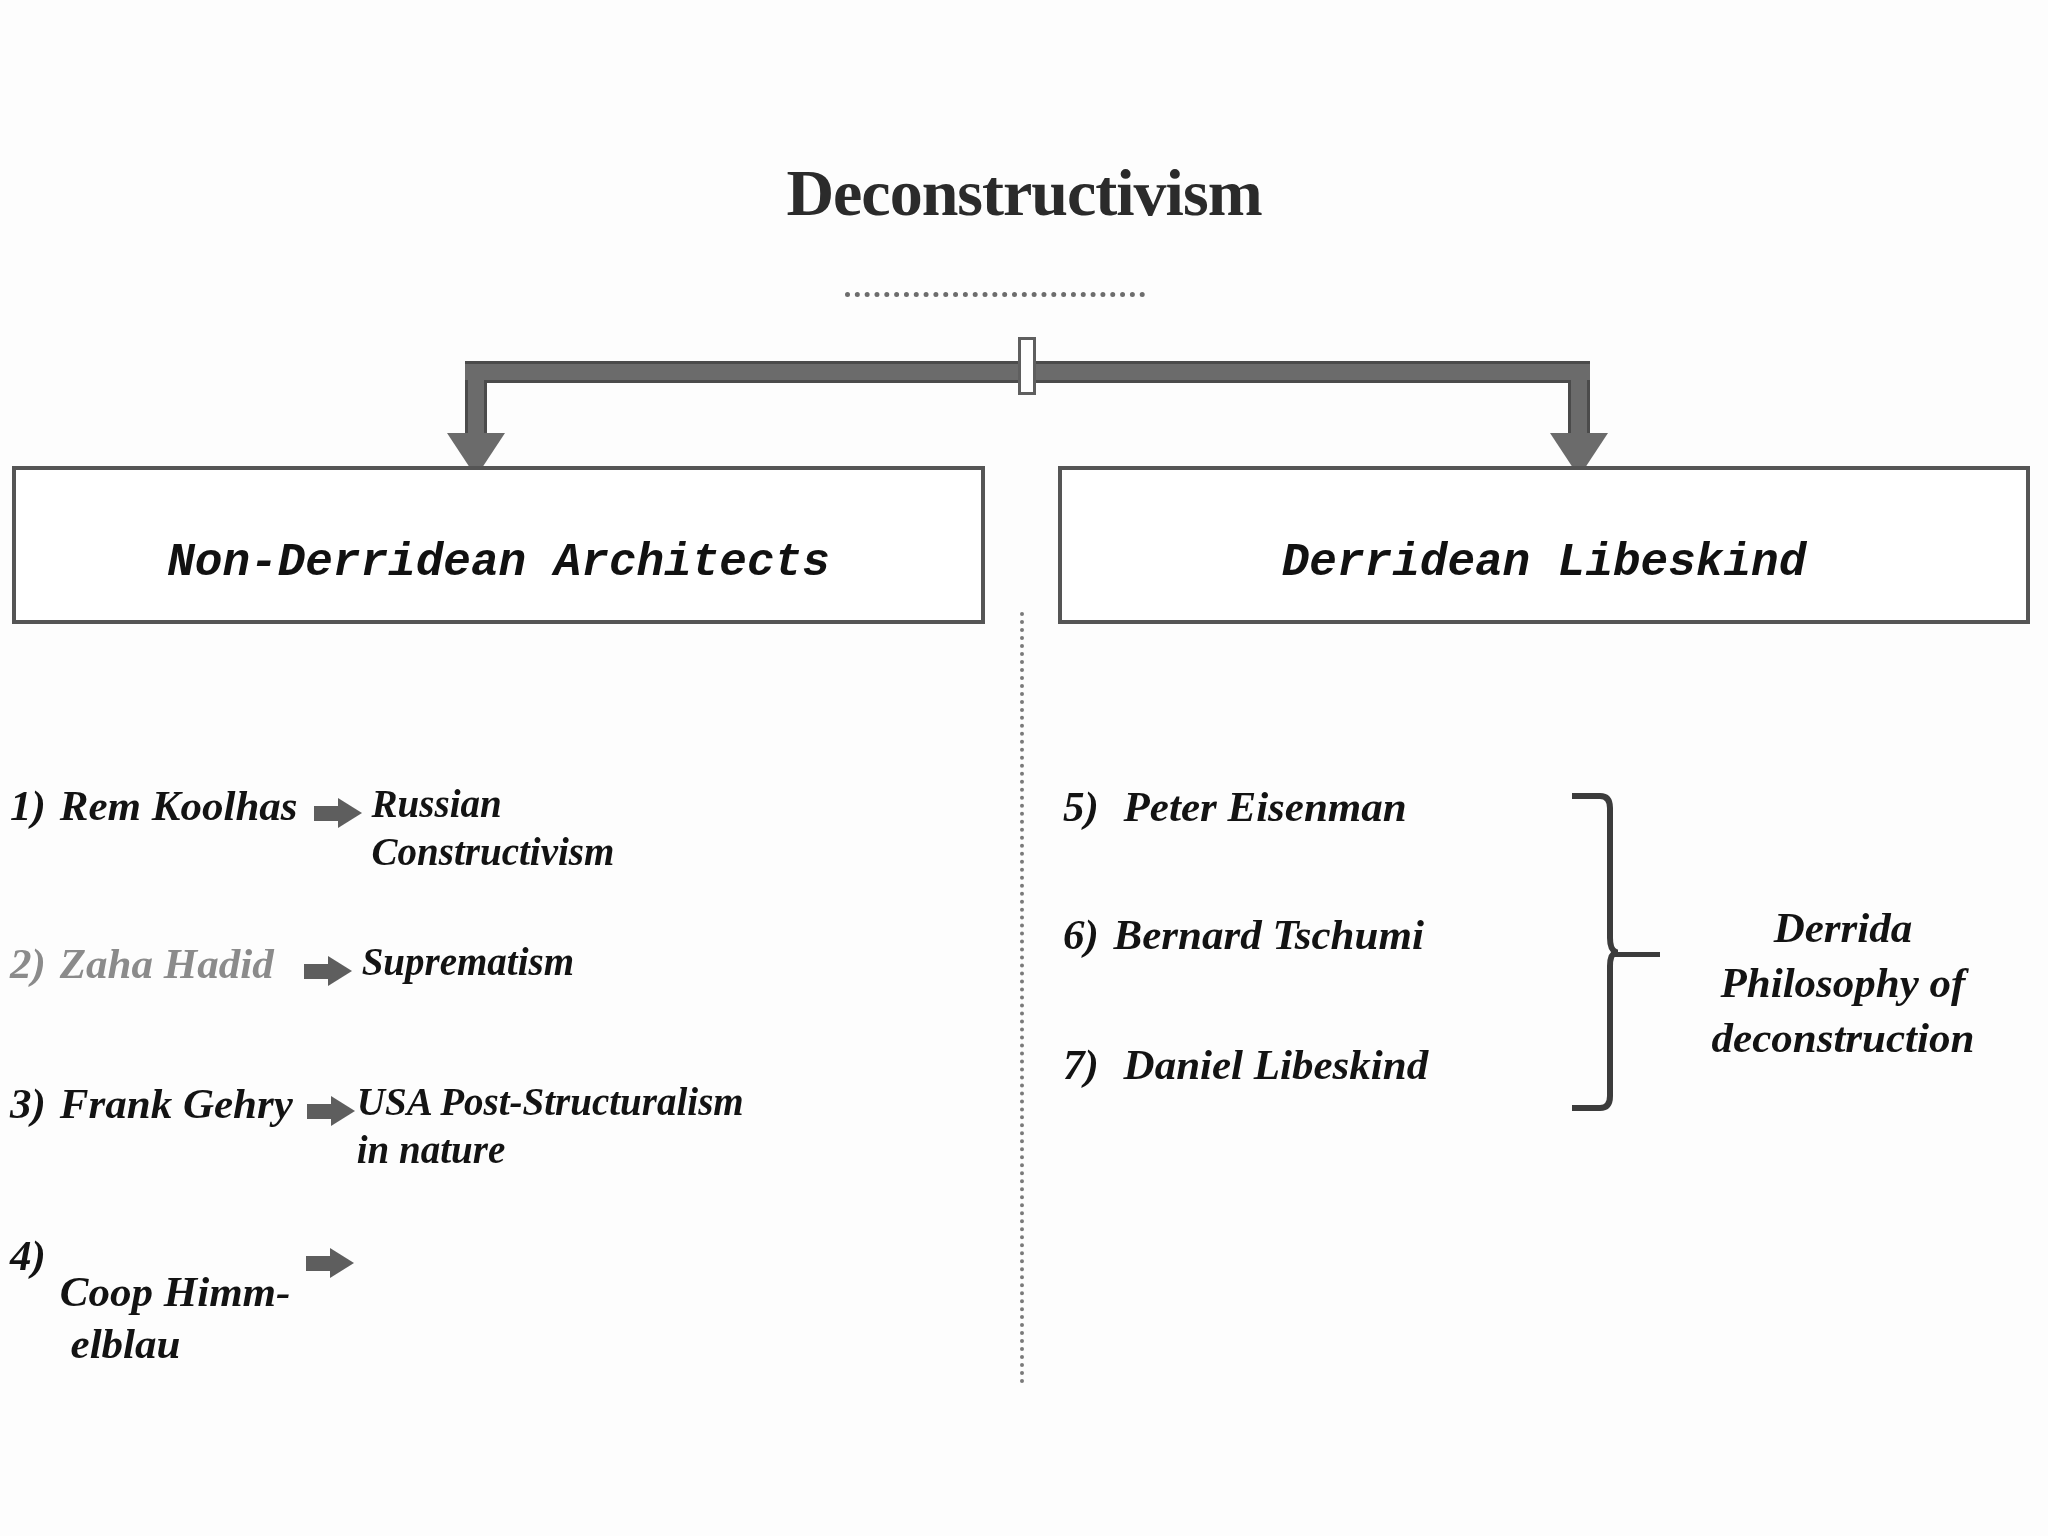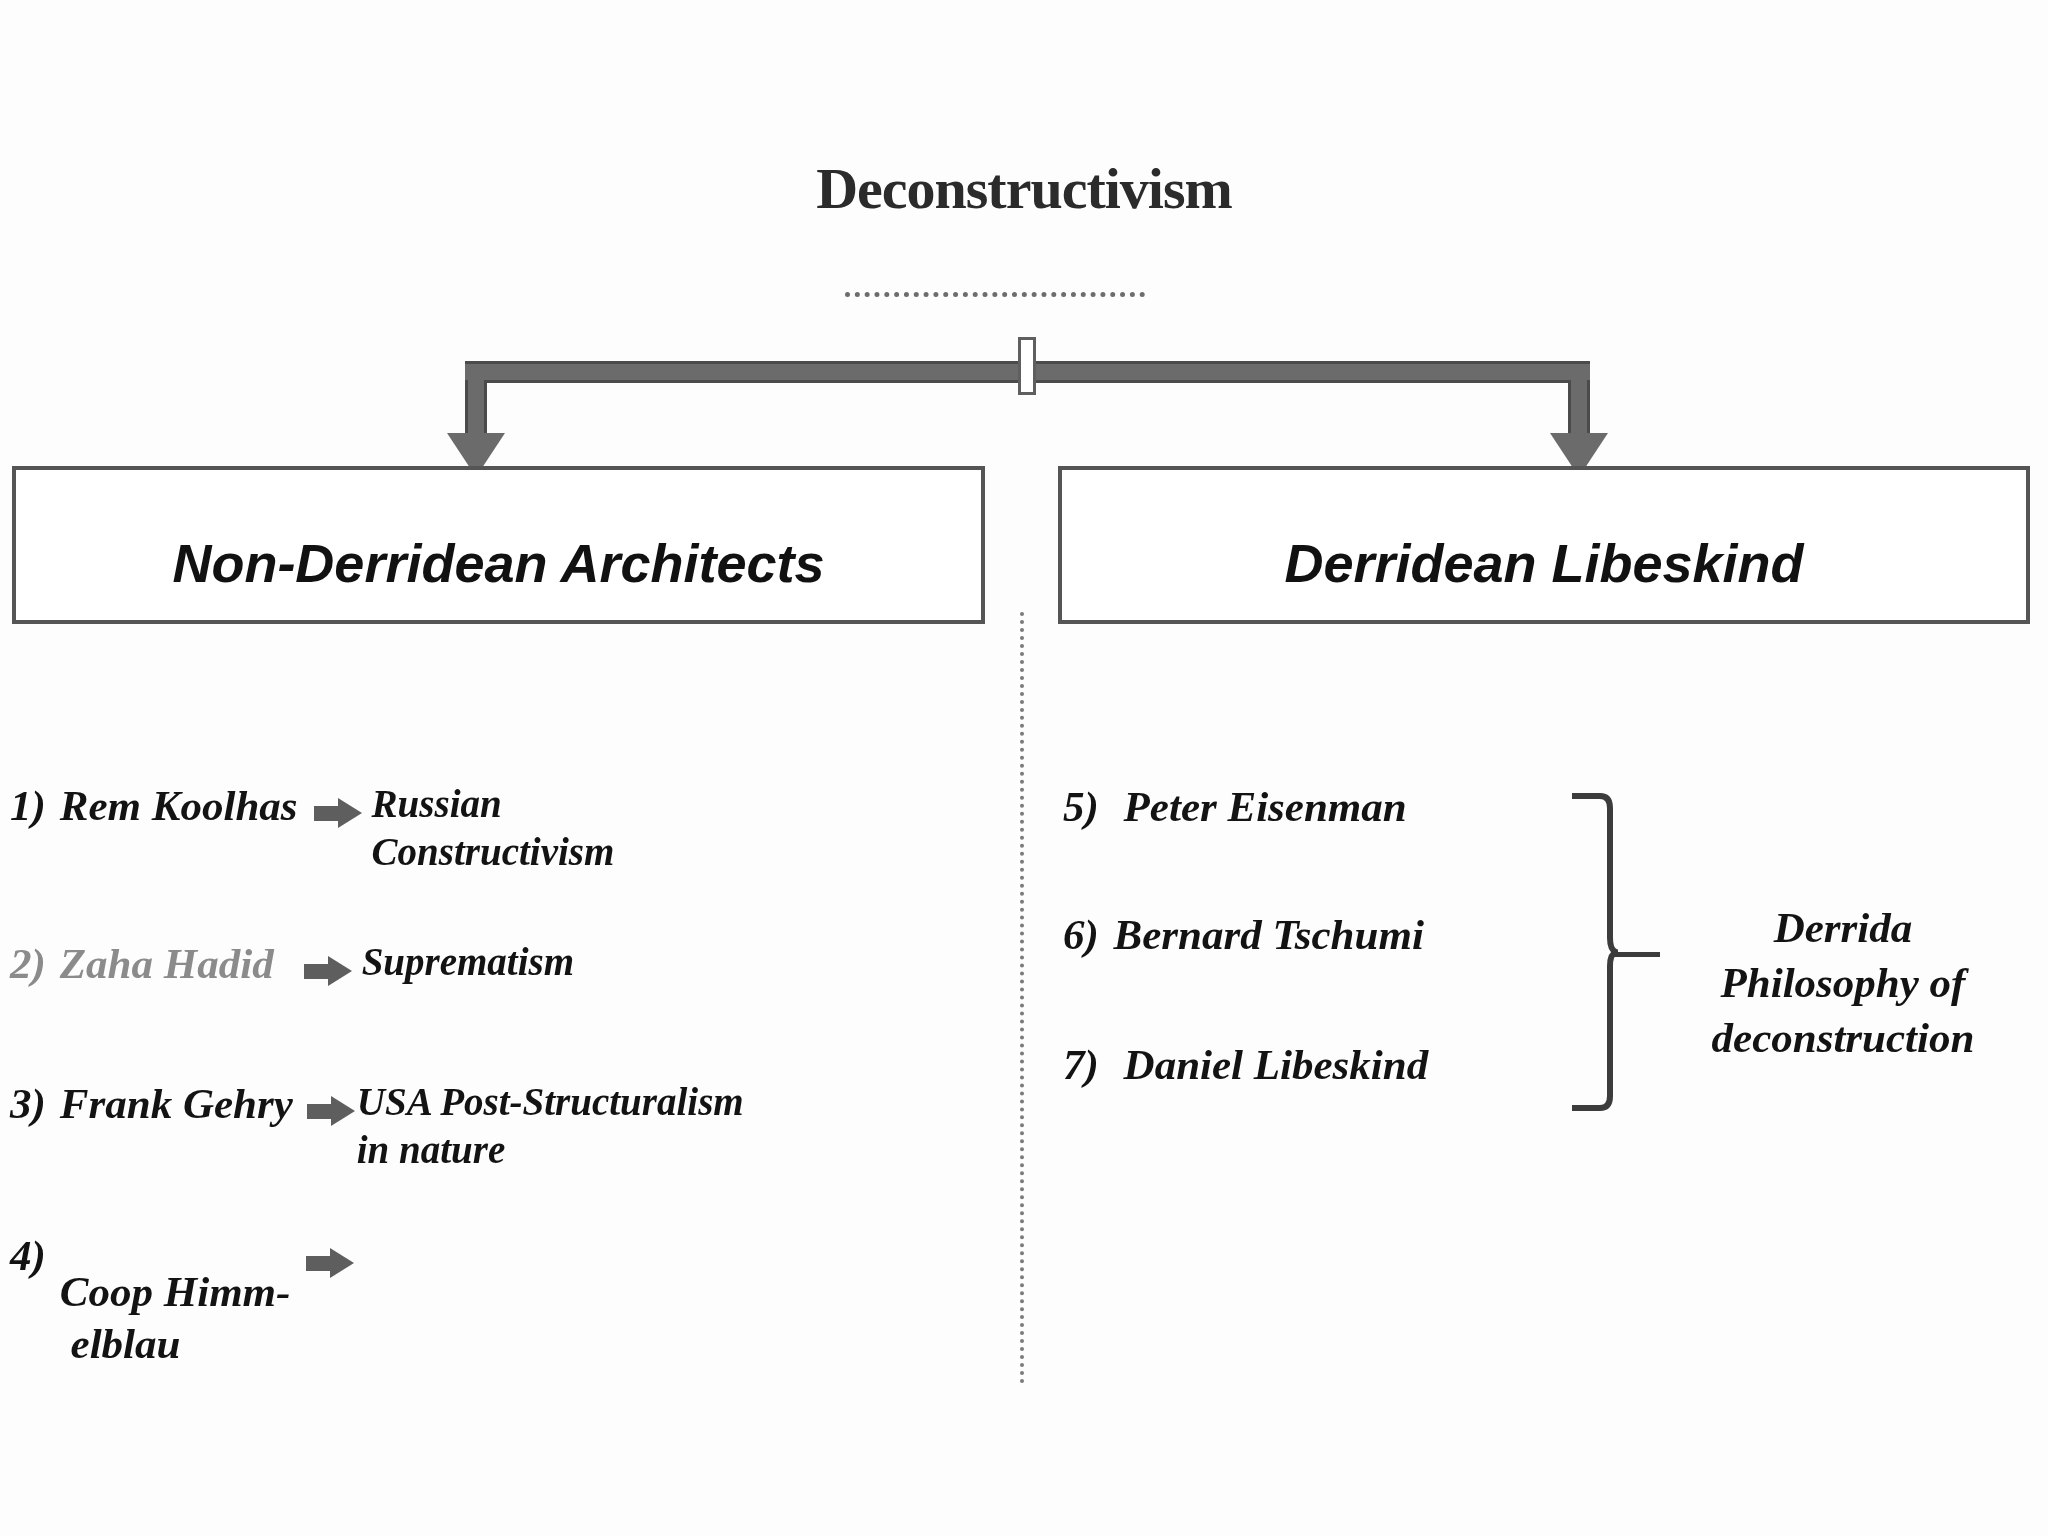--- a/index.html
+++ b/index.html
@@ -21,21 +21,21 @@
     background: #fdfdfd;
   }
 
   
   .title {
     position: absolute;
     left: 0;
     top: 160px;
     width: 2048px;
     text-align: center;
-    font-size: 58px;
+    font-size: 66px;
     font-weight: bold;
     letter-spacing: -1px;
     color: #2b2b2b;
     font-family: "Liberation Serif", "DejaVu Serif", serif;
     line-height: 1.0;
     white-space: nowrap;
   }
 
   
   .title-dotted {
@@ -109,26 +109,26 @@
     border: 4px solid #555555;
     background: #ffffff;
     box-sizing: border-box;
     display: flex;
     align-items: center;
     justify-content: center;
   }
   .cat-box.left  { left: 12px;   width: 973px; }
   .cat-box.right { left: 1058px; width: 972px; }
   .cat-label {
-    font-size: 54px;
+    font-size: 46px;
     font-weight: bold;
     font-style: italic;
     color: #111111;
     white-space: nowrap;
-    font-family: Liberation Sans, sans-serif;
+    font-family: Liberation Mono, monospace;
     margin-top: 36px;
   }
 
   
   .divider {
     position: absolute;
     left: 1020px;
     top: 612px;
     width: 0;
     height: 772px;

